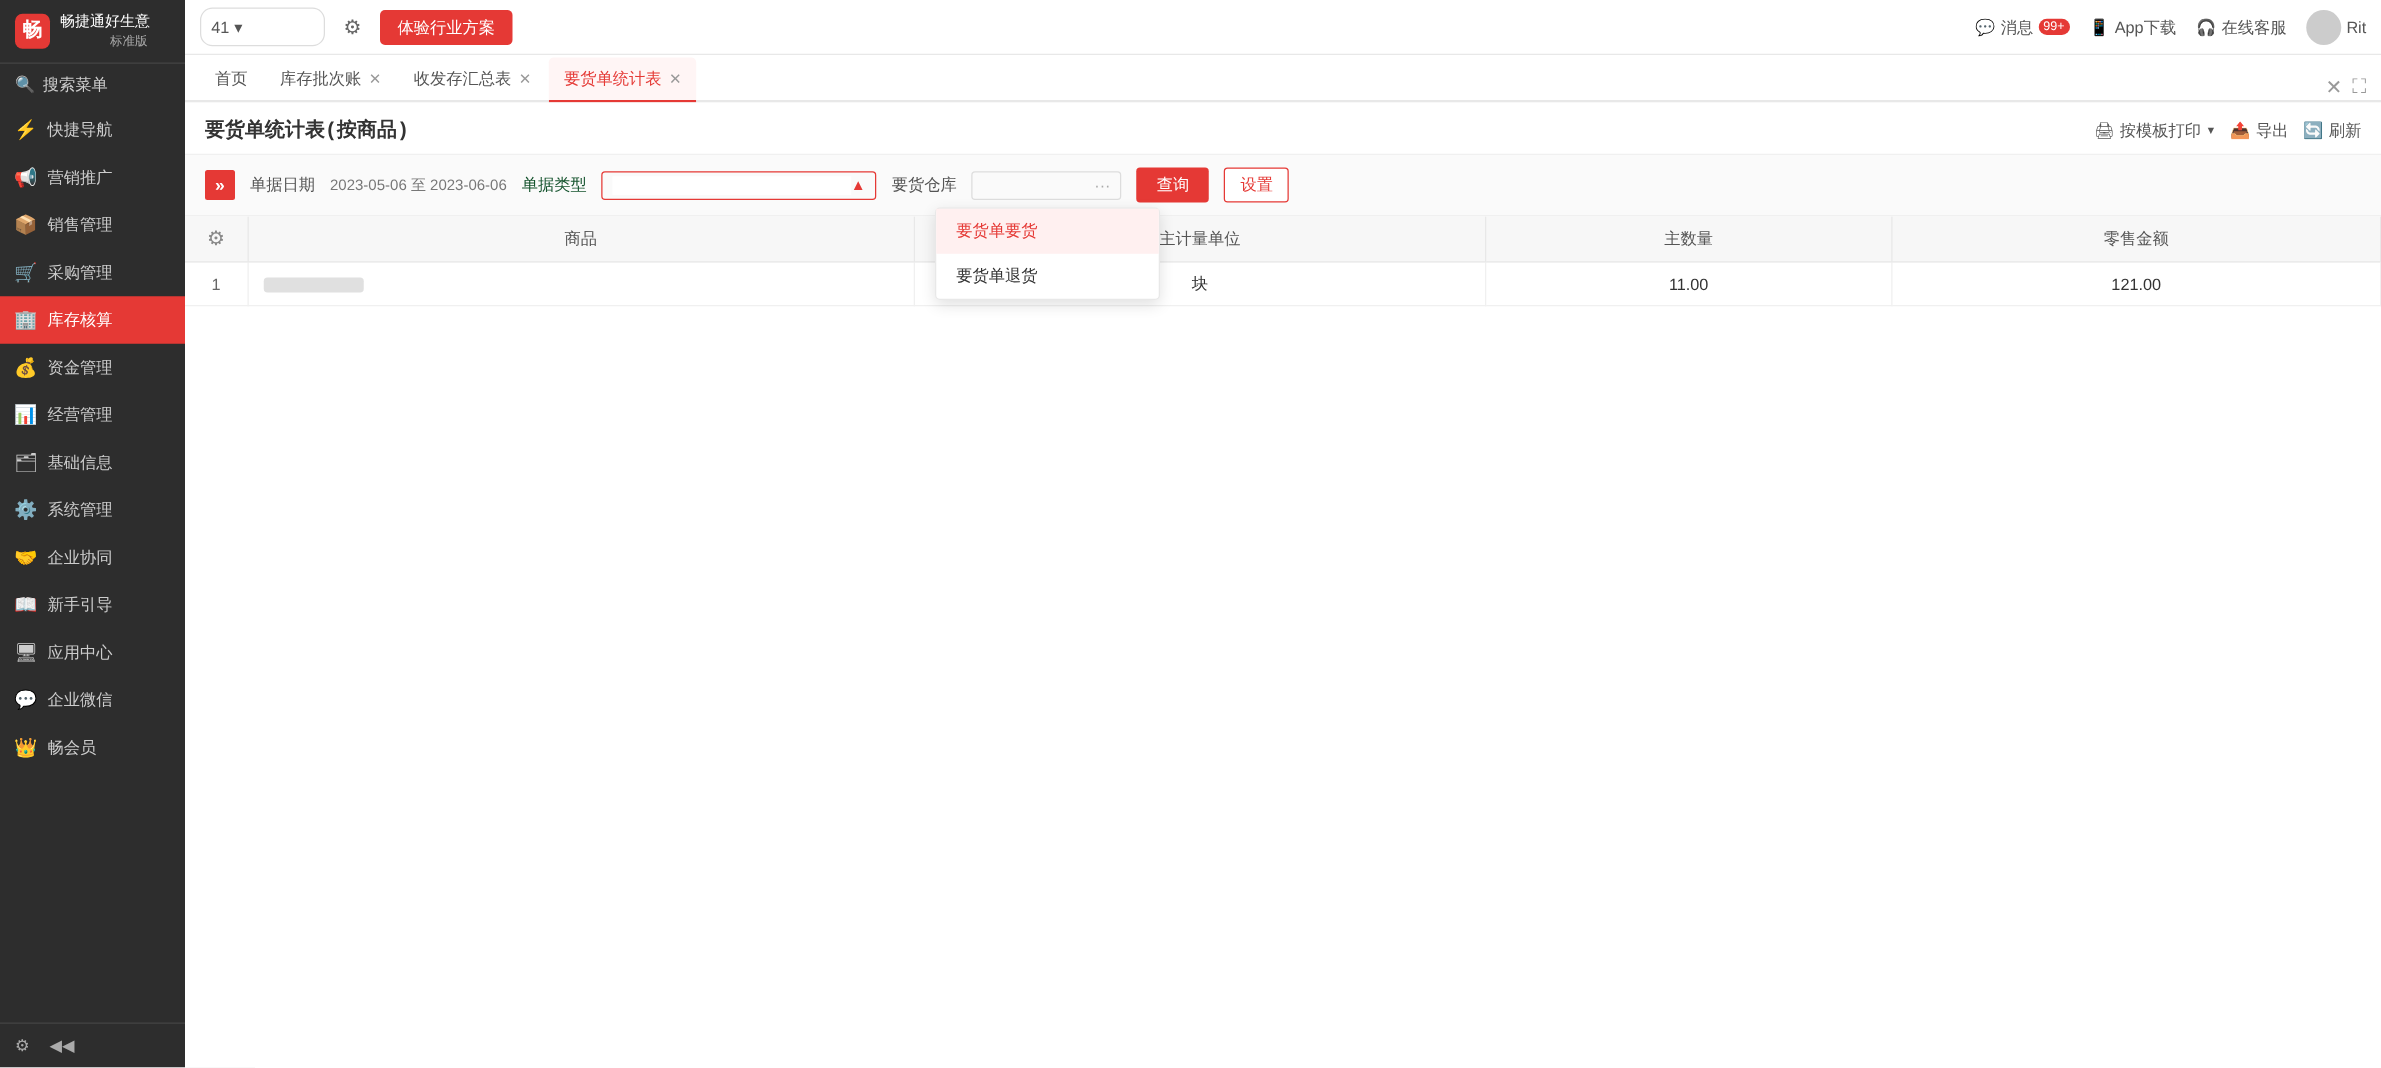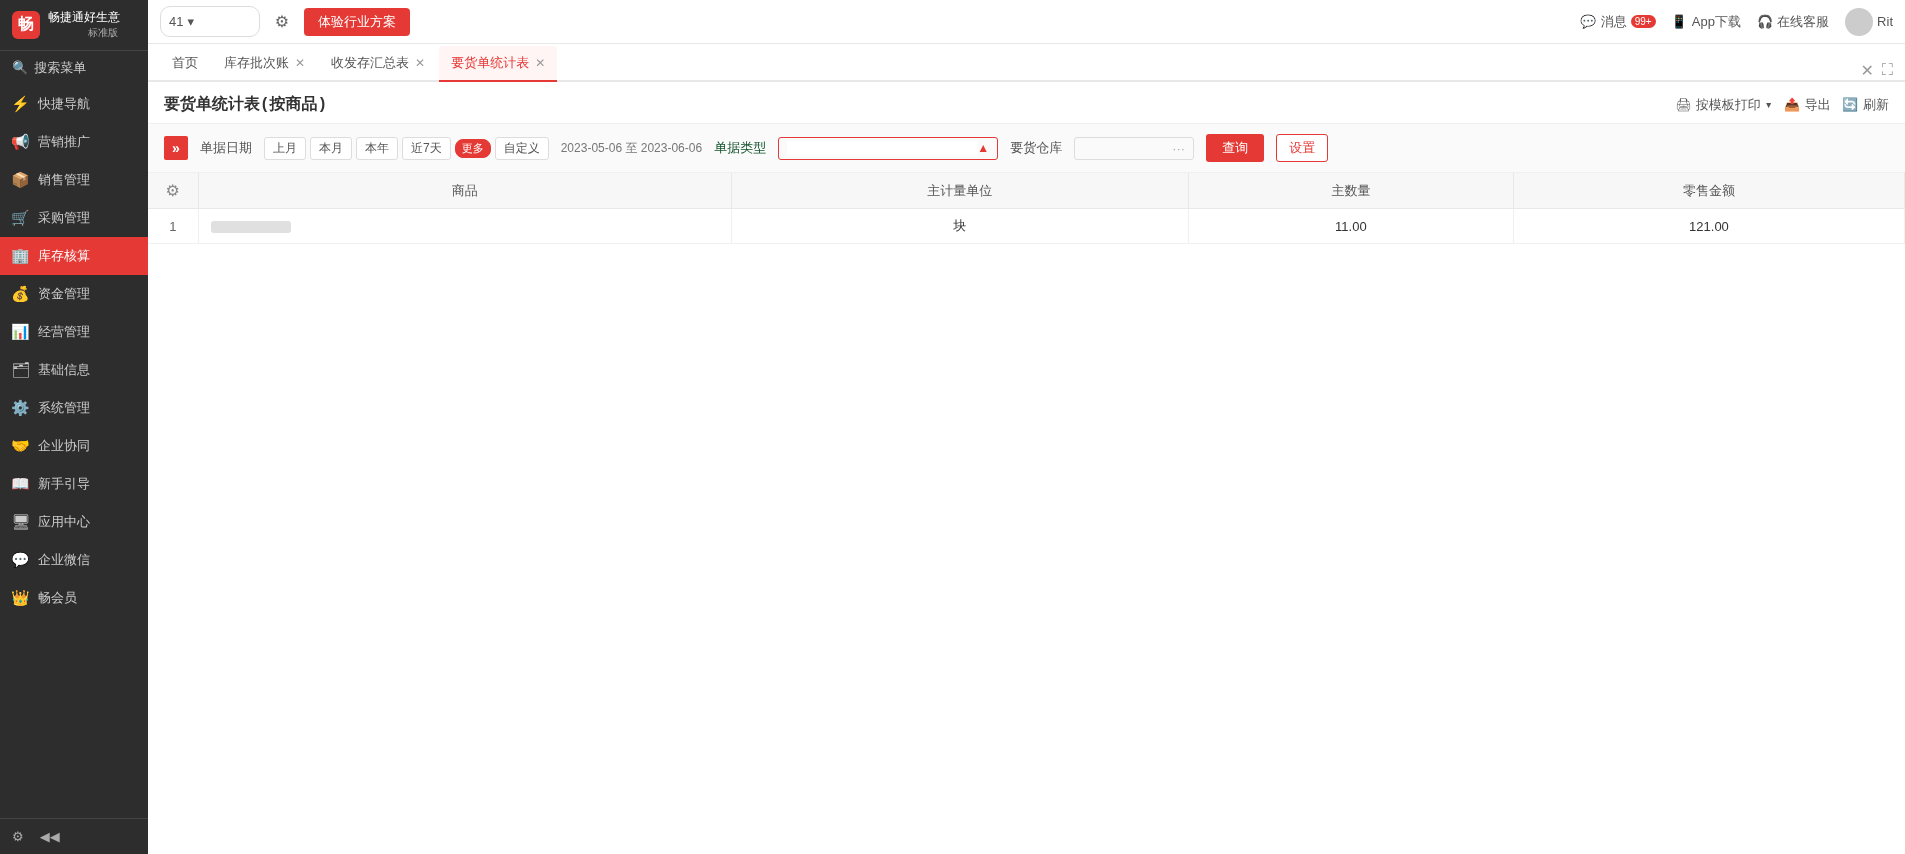--- a/index.html
+++ b/index.html
@@ -517,45 +517,41 @@
         <div class="action-btn">
           <span>🔄</span>
           <span>刷新</span>
         </div>
       </div>
     </div>
 
     <div class="filter-bar">
       <div class="filter-expand-btn">»</div>
       <span class="filter-label">单据日期</span>
-      <div class="filter-date-btns">
-        <button class="date-btn">上月</button>
-        <button class="date-btn">本月</button>
-        <button class="date-btn">本年</button>
-        <button class="date-btn">近7天</button>
-        <button class="date-btn more">更多</button>
-        <button class="date-btn custom">自定义</button>
-      </div>
       <span class="filter-date-range">2023-05-06 至 2023-06-06</span>
 
       <span class="filter-type-label">单据类型</span>
       <div class="filter-type-input" id="type-dropdown-trigger">
         <input type="text" style="">
         <span class="chevron">▲</span>
       </div>
 
       <span class="filter-warehouse-label">要货仓库</span>
       <div class="filter-warehouse-input">
         <span style="flex:1;color:#bbb;font-size:12px;"></span>
         <span style="color:#aaa">···</span>
       </div>
 
       <button class="query-btn">查询</button>
       <button class="settings-btn">设置</button>
 
+      <div class="dropdown-overlay" id="type-dropdown">
+        <div class="dropdown-item selected">要货单要货</div>
+        <div class="dropdown-item">要货单退货</div>
+      </div>
     </div>
 
     <div class="table-container">
       <table>
         <thead>
           <tr>
             <th><span class="th-gear">⚙</span></th>
             <th>商品</th>
             <th>主计量单位</th>
             <th>主数量</th>

